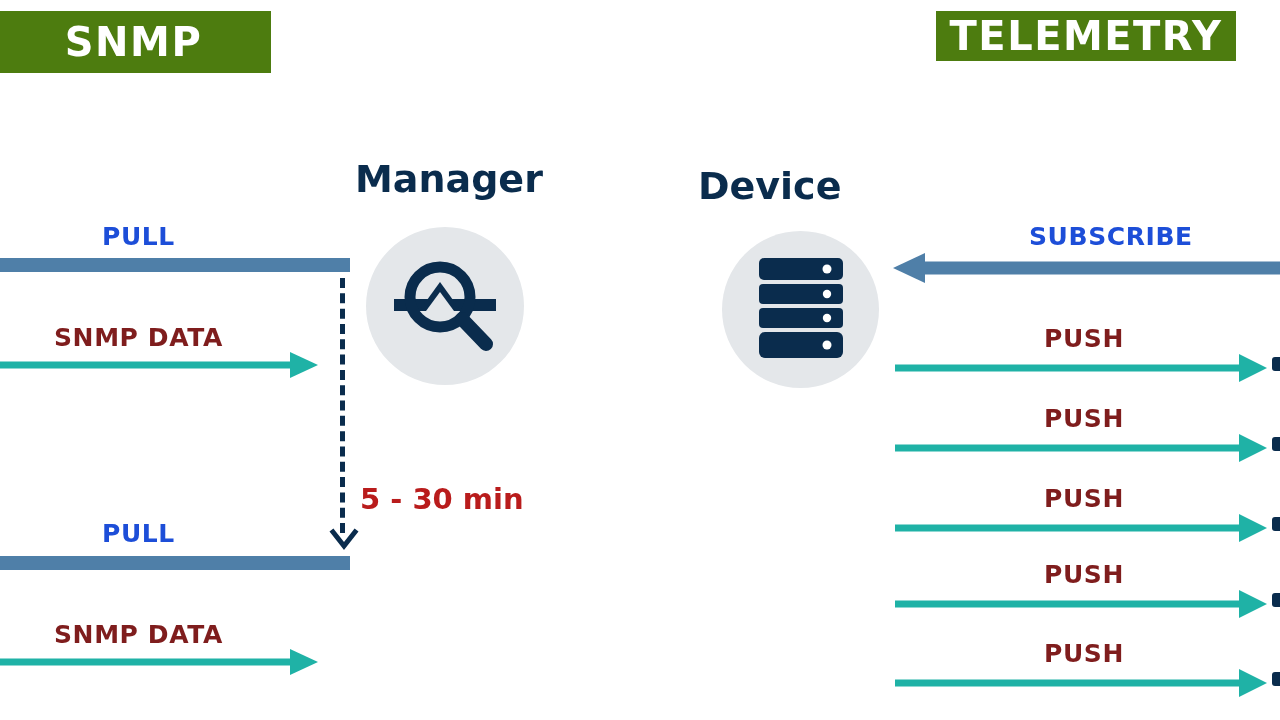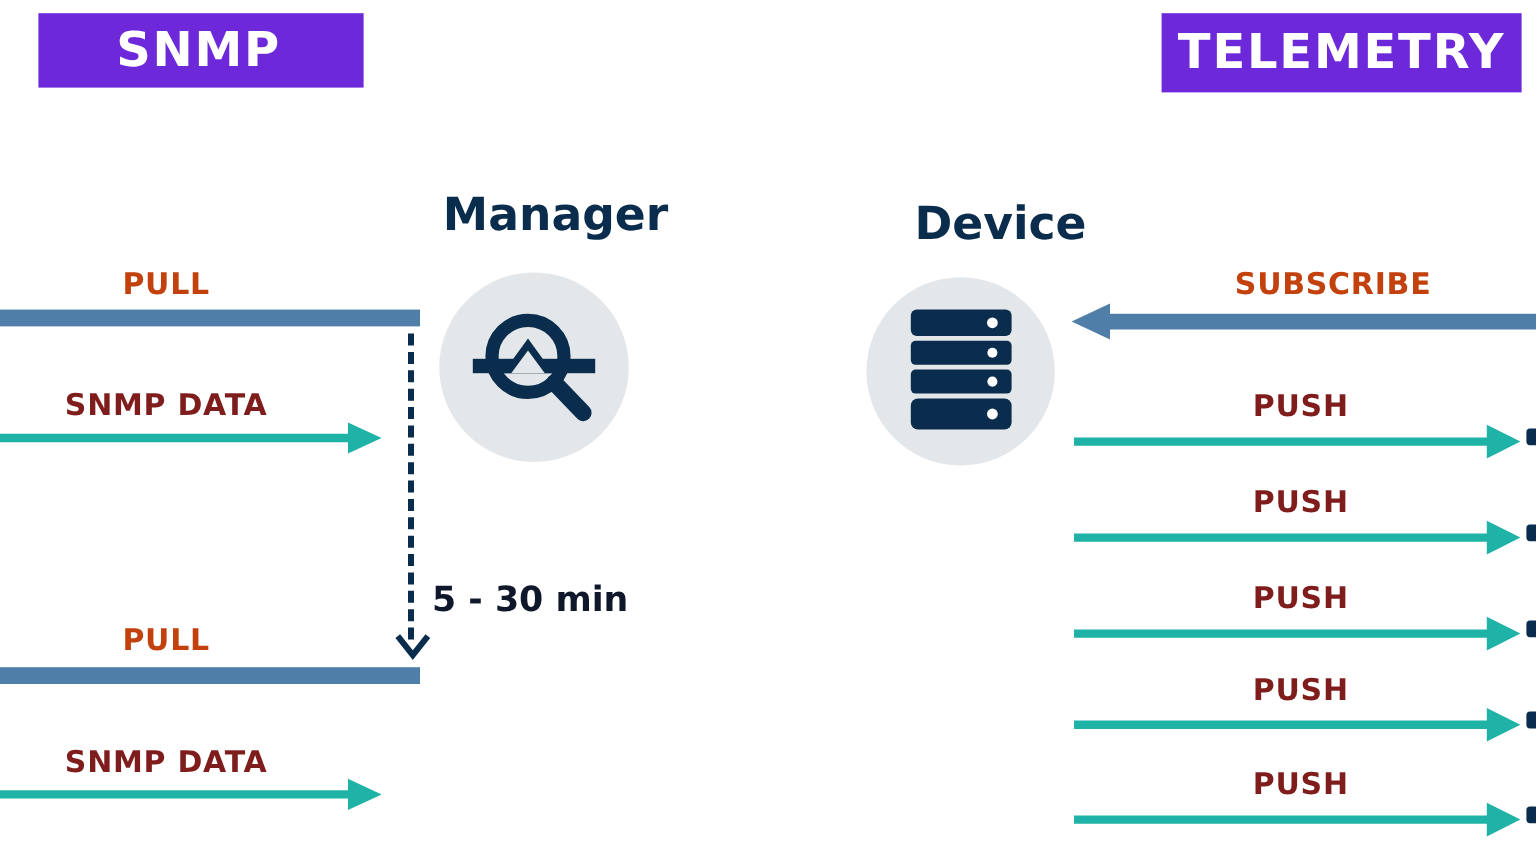--- a/index.html
+++ b/index.html
@@ -18,52 +18,50 @@
     position: relative;
     width: 1280px;
     height: 720px;
     background: #ffffff;
     overflow: hidden;
   }
 
   
   .hdr-chip {
     position: absolute;
-    background: #6d28d9;
+    background: #4d7c0f;
     color: #ffffff;
     display: flex;
     align-items: center;
     justify-content: center;
     font-weight: 700;
     font-size: 40px;
     letter-spacing: 1.5px;
     line-height: 1;
     box-sizing: border-box;
-    margin-left: 32px;
   }
   #hdr-snmp {
     left: 0px; top: 11px; width: 271px; height: 62px;
     padding-right: 4px;
   }
   #hdr-telemetry {
-    left: 936px; top: 11px; width: 300px; height: 66px;
+    left: 936px; top: 11px; width: 300px; height: 50px;
   }
 
   
   .node-title {
     position: absolute;
     color: #0a2c4d;
     font-weight: 700;
     font-size: 38px;
     line-height: 1;
     white-space: nowrap;
-    margin-left: 14px;
   }
   #title-manager { left: 355px; top: 160px; }
-  #title-device  { left: 748px; top: 167px; }
+  #title-device  { left: 698px; top: 167px; }
 
   
   .node-circle {
     position: absolute;
     border-radius: 50%;
     background: #e4e7ea;
     display: flex;
     align-items: center;
     justify-content: center;
   }
@@ -72,21 +70,21 @@
 
   
   .flow-label {
     position: absolute;
     font-weight: 700;
     font-size: 25px;
     letter-spacing: 0.6px;
     line-height: 1;
     white-space: nowrap;
   }
-  .flow-label.blue { color: #c2410c; }
+  .flow-label.blue { color: #1d4ed8; }
   .flow-label.teal { color: #7f1d1d; }
 
   
   .pull-bar {
     position: absolute;
     left: -6px;
     width: 356px;
     height: 14px;
     background: #4f7fa8;
   }
@@ -103,21 +101,21 @@
     left: 340px;
     top: 278px;
     width: 0px;
     height: 255px;
     border-left: 5px dashed #0a2c4d;
   }
   #interval-label {
     position: absolute;
     left: 360px;
     top: 485px;
-    color: #0f172a;
+    color: #b91c1c;
     font-weight: 700;
     font-size: 29px;
     line-height: 1;
     white-space: nowrap;
   }
   #interval-chevron {
     position: absolute;
     left: 329px;
     top: 528px;
   }

